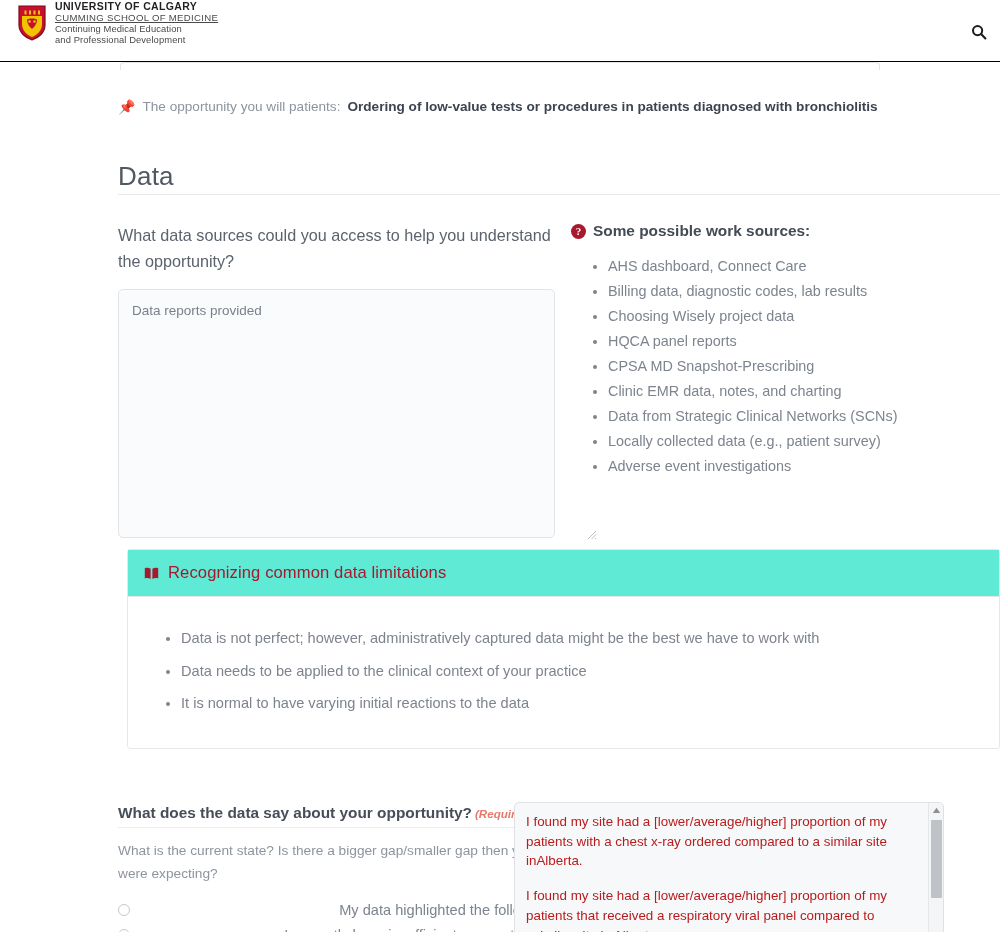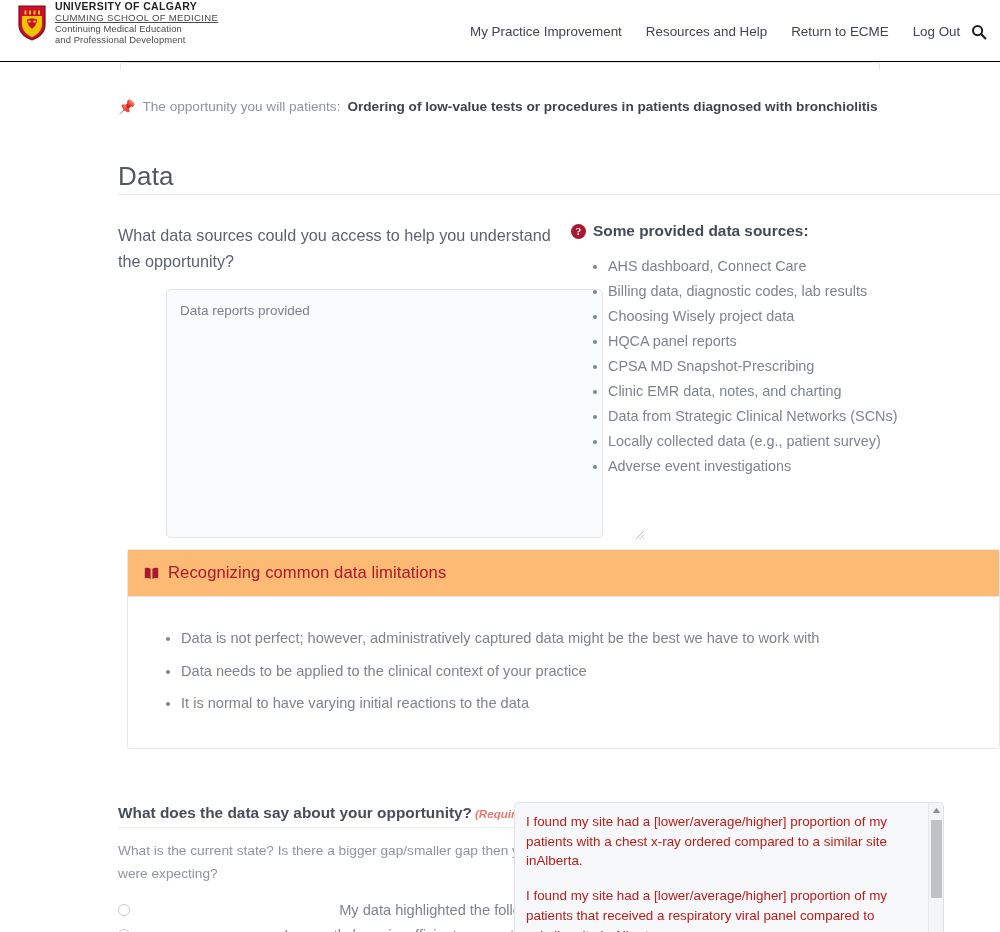--- a/index.html
+++ b/index.html
@@ -146,21 +146,21 @@
     border-radius: 5px;
     background: #fafbfc;
     padding: 11px 13px;
     font-family: "Liberation Sans", sans-serif;
     font-size: 13.5px;
     color: #7a818b;
     resize: none;
     line-height: 1.45;
     outline: none;
   }
-  .ta-holder { position: relative; width: 482px; margin-left: 48px; }
+  .ta-holder { position: relative; width: 482px; }
   .resize-grip {
     position: absolute;
     right: 3px; bottom: 2px;
     width: 11px; height: 11px;
     pointer-events: none;
   }
 
   .helper-head {
     font-size: 15.4px;
     color: #444b56;
@@ -199,21 +199,21 @@
   
   .panel {
     position: absolute;
     left: 67px;
     width: 873px;
     border: 1px solid #e6e7e9;
     border-radius: 3px;
     background: #ffffff;
   }
   .panel-head {
-    background: #fdba74;
+    background: #5eead4;
     border-bottom: 1px solid #e6e7e9;
     padding: 13px 16px;
     display: flex;
     align-items: center;
     gap: 9px;
   }
   .panel-head-title {
     color: #a6192e;
     font-size: 16.6px;
     font-weight: normal;
@@ -352,26 +352,20 @@
       <circle cx="16.5" cy="16.5" r="1.3" fill="#f1c400"></circle>
     </svg>
     <div class="brand-text">
       <div class="brand-line1">UNIVERSITY OF CALGARY</div>
       <div class="brand-line2">CUMMING SCHOOL OF MEDICINE</div>
       <div class="brand-line3">Continuing Medical Education</div>
       <div class="brand-line4">and Professional Development</div>
     </div>
   </div>
 
-  <nav class="main-nav">
-    <a class="nav-link">My Practice Improvement</a>
-    <a class="nav-link">Resources and Help</a>
-    <a class="nav-link">Return to ECME</a>
-    <a class="nav-link">Log Out</a>
-  </nav>
 
   <div class="search-btn">
     <svg width="16" height="16" viewBox="0 0 16 16">
       <circle cx="6.6" cy="6.6" r="4.6" fill="none" stroke="#1c1c1c" stroke-width="2"></circle>
       <line x1="10.1" y1="10.1" x2="14.4" y2="14.4" stroke="#1c1c1c" stroke-width="2.1" stroke-linecap="round"></line>
     </svg>
   </div>
 </div>
 
 <div class="page">
@@ -397,21 +391,21 @@
           <line x1="10" y1="2" x2="2" y2="10" stroke="#b9bdc2" stroke-width="1"></line>
           <line x1="10" y1="5.5" x2="5.5" y2="10" stroke="#b9bdc2" stroke-width="1"></line>
           <line x1="10" y1="9" x2="9" y2="10" stroke="#b9bdc2" stroke-width="1"></line>
         </svg>
       </div>
     </div>
 
     <div class="col-right" style="top:160px;">
       <div class="helper-head">
         <span class="qmark">?</span>
-        <span class="htext">Some provided data sources:</span>
+        <span class="htext">Some possible work sources:</span>
       </div>
       <ul class="src-list">
         <li>AHS dashboard, Connect Care</li>
         <li>Billing data, diagnostic codes, lab results</li>
         <li>Choosing Wisely project data</li>
         <li>HQCA panel reports</li>
         <li>CPSA MD Snapshot-Prescribing</li>
         <li>Clinic EMR data, notes, and charting</li>
         <li>Data from Strategic Clinical Networks (SCNs)</li>
         <li>Locally collected data (e.g., patient survey)</li>

